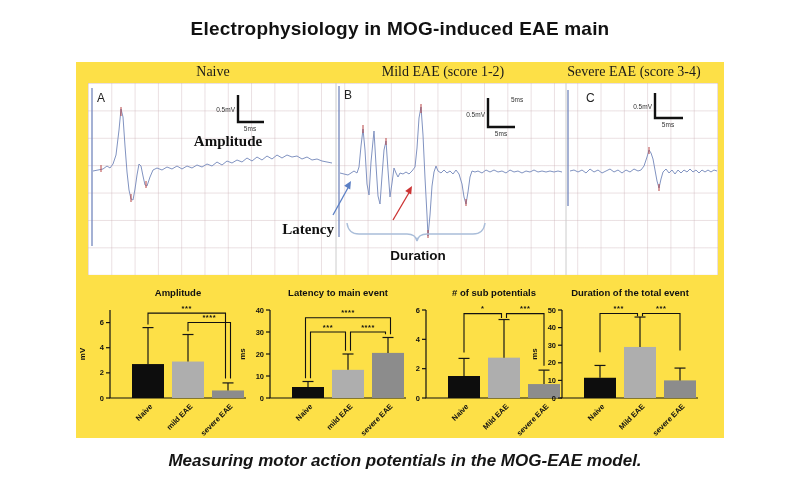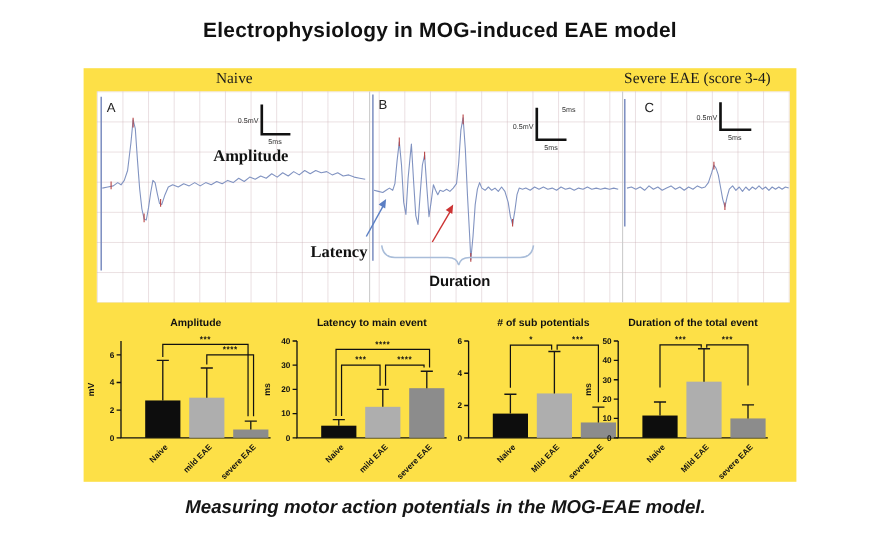--- a/index.html
+++ b/index.html
@@ -30,25 +30,26 @@
   .cax{stroke:#111;stroke-width:1.2;fill:none;}
   .cerr{stroke:#161616;stroke-width:1.2;}
   .csig{stroke:#111;stroke-width:1.1;fill:none;}
   .csg{font:700 7.5px "Liberation Sans",sans-serif;fill:#111;letter-spacing:.5px;}
 </style>
 </head>
 <body>
 
 <div class="page">
 
-  <div class="main-title">Electrophysiology in MOG-induced EAE model</div>
+  <div class="main-title">Electrophysiology in MOG-induced EAE main</div>
 
   <div class="figure">
 
     <div class="panel-title t-a">Naive</div>
+    <div class="panel-title t-b">Mild EAE (score 1-2)</div>
     <div class="panel-title t-c">Severe EAE (score 3-4)</div>
 
     <div class="trace-area">
       <svg width="630" height="192" viewBox="88 83 630 192">
 
         <line class="divider" x1="336" y1="83" x2="336" y2="275"></line>
         <line class="divider" x1="566" y1="83" x2="566" y2="275"></line>
 
         <g id="wf">
             <line x1="92" y1="88" x2="92" y2="246" stroke="#7487bd" stroke-width="1.3"></line>

